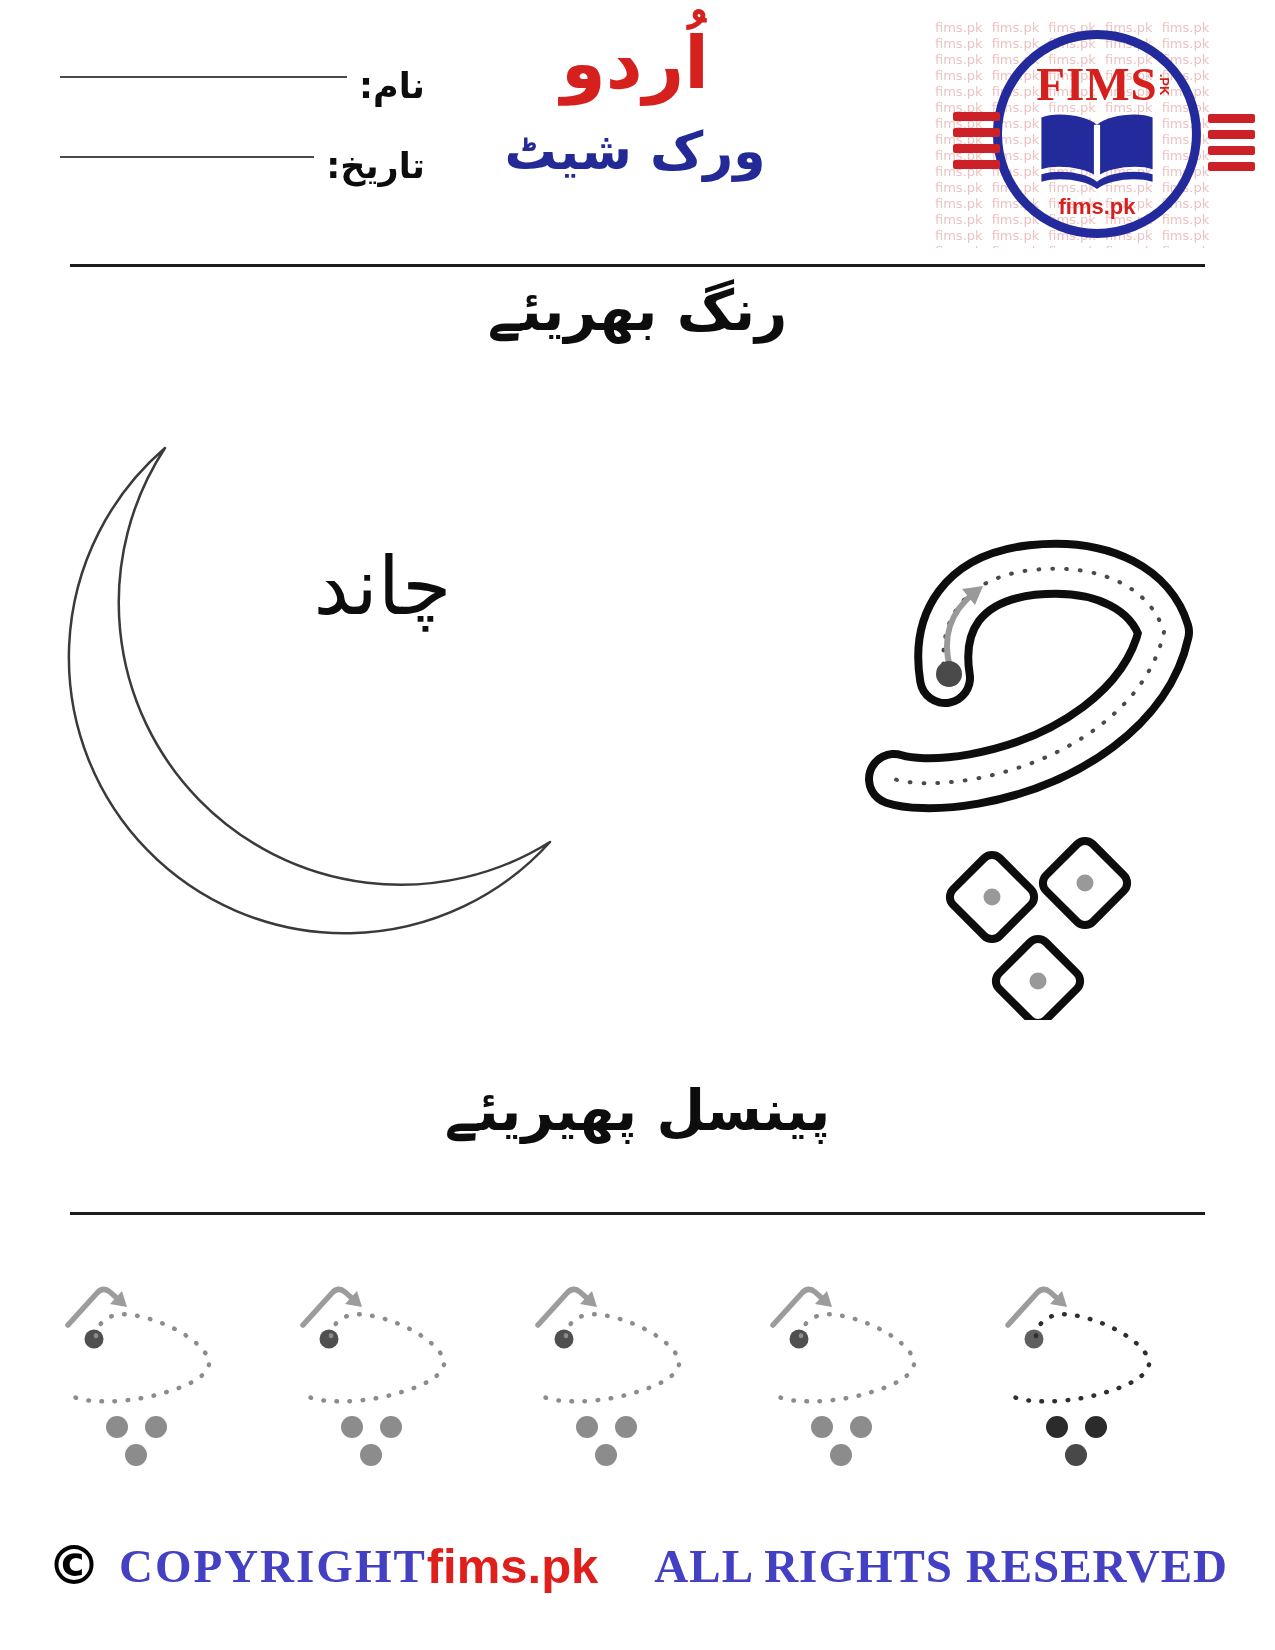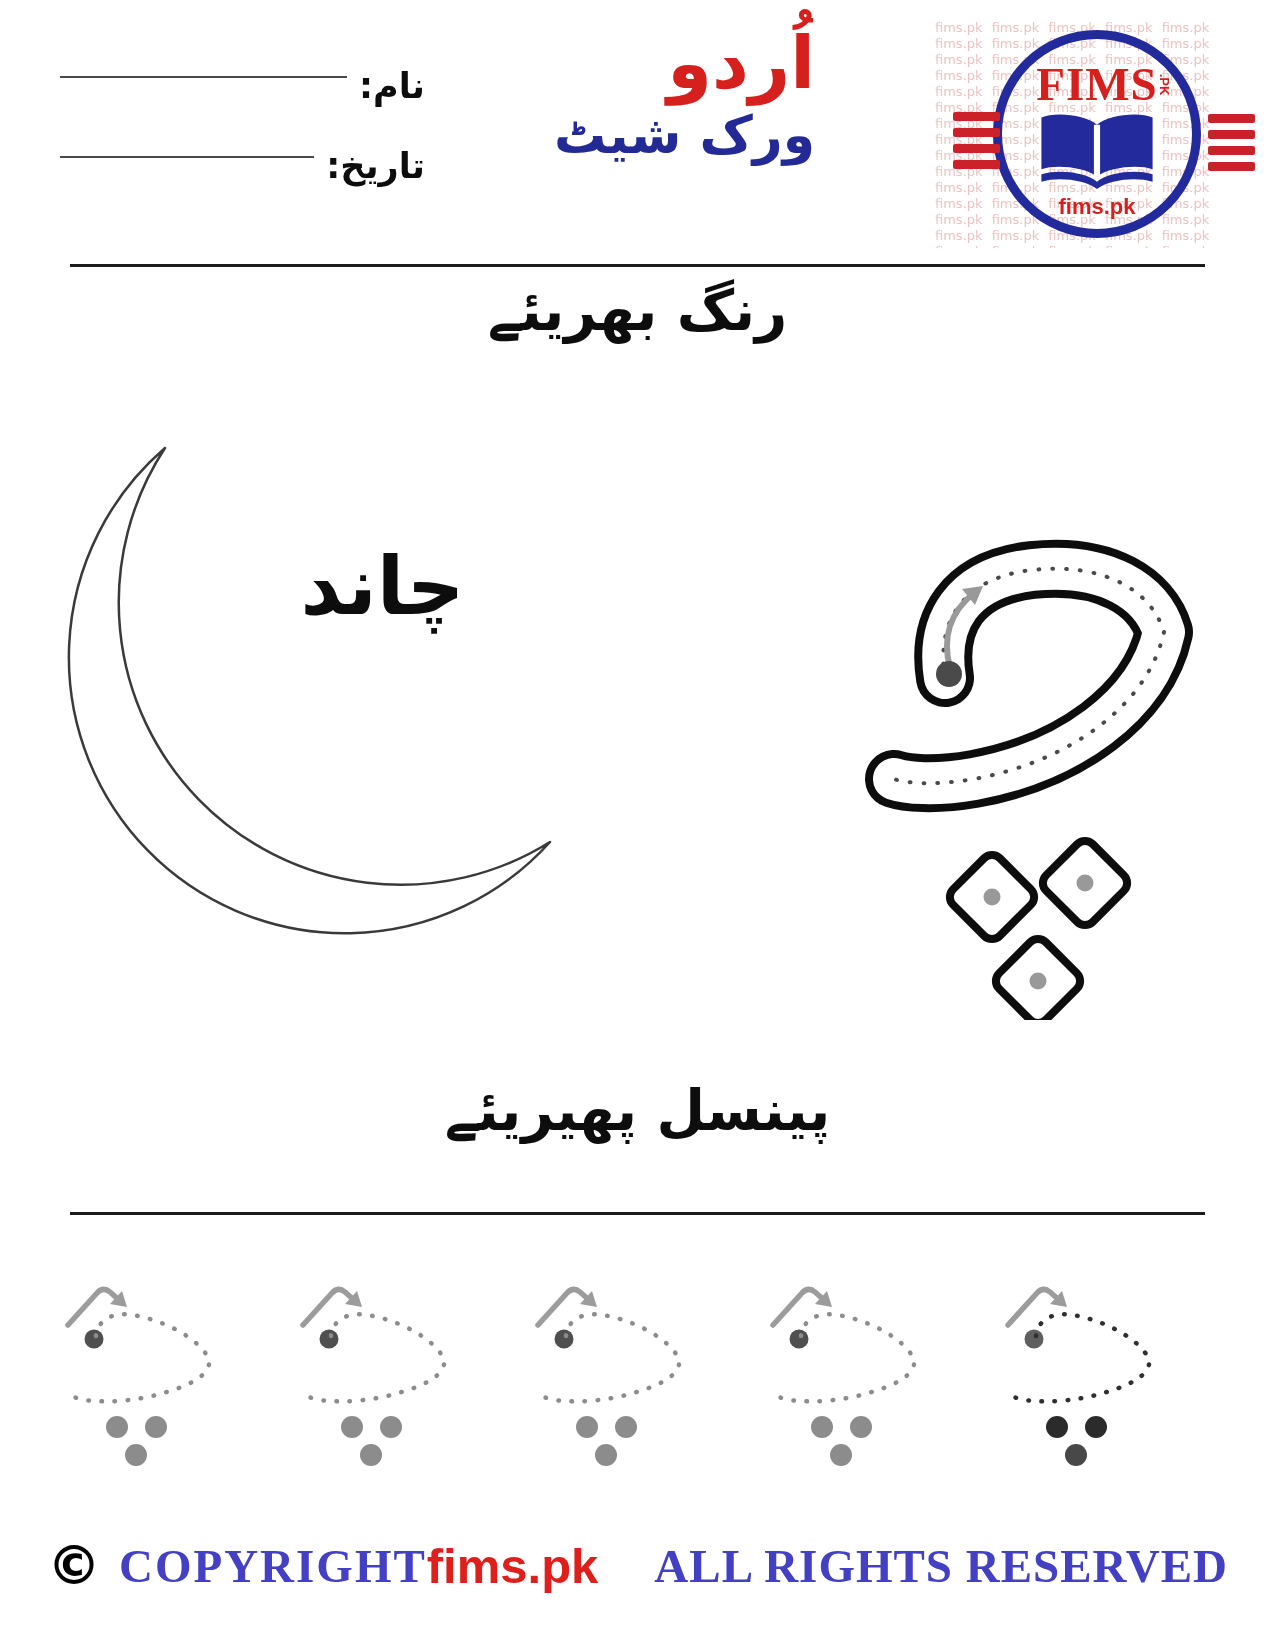--- a/index.html
+++ b/index.html
@@ -7,23 +7,23 @@
         font-family:"DejaVu Sans",sans-serif;}
 
   
   .fields{position:absolute;left:60px;top:18px;width:365px;}
   .field-row{display:flex;height:80px;align-items:flex-end;}
   .field-line{flex:1;height:0;border-bottom:2px solid #4a4a4a;margin-bottom:20px;}
   .field-label{margin-left:12px;font-size:35px;font-weight:bold;color:#0d0d0d;direction:rtl;
                line-height:1.0;transform:translateY(6px);}
 
   
-  .title-block{position:absolute;left:455px;top:26px;width:360px;}
+  .title-block{position:absolute;left:455px;top:26px;width:360px;text-align:center;}
   .title-l1{font-size:72px;font-weight:bold;color:#d6201d;direction:rtl;line-height:1.05;}
-  .title-l2{font-size:52px;font-weight:bold;color:#232a96;direction:rtl;line-height:1.15;margin-top:4px;}
+  .title-l2{font-size:52px;font-weight:bold;color:#232a96;direction:rtl;line-height:1.15;margin-top:20px;}
 
   
   .logo{position:absolute;left:935px;top:20px;width:330px;height:228px;}
   .logo-watermark{position:absolute;inset:0;font-size:13px;line-height:16px;color:#d98585;
                   opacity:.5;overflow:hidden;word-spacing:5px;z-index:0;}
   .stripes{position:absolute;z-index:2;}
   .stripes .bar{width:47px;height:9px;background:#cc2128;border-radius:2px;margin-bottom:7px;}
   .stripes-left{left:18px;top:92px;}
   .stripes-right{left:273px;top:94px;}
   .logo-circle{position:absolute;left:58px;top:10px;width:190px;height:190px;border:9px solid #232a9c;
@@ -43,21 +43,21 @@
   .sep1{top:264px;}
   .sep2{top:1212px;}
   .section-heading{position:absolute;left:0;width:100%;text-align:center;font-weight:bold;
                    color:#0d0d0d;direction:rtl;font-size:56px;}
   .h-color{top:278px;}
   .h-trace{top:1078px;}
 
   
   .crescent-svg{position:absolute;left:45px;top:405px;}
   .word-label{position:absolute;left:285px;top:540px;width:195px;text-align:center;
-              font-size:80px;font-weight:bold;color:#0d0d0d;direction:rtl;}
+              font-size:80px;font-weight:normal;color:#0d0d0d;direction:rtl;}
   .letter-svg{position:absolute;left:830px;top:518px;}
 
   
   .trace-row{position:absolute;left:40px;top:1236px;width:1140px;height:238px;
              display:flex;justify-content:space-between;}
   .trace-glyph .tpath{stroke:#8c8c8c;}
   .trace-glyph .sdot{fill:#4f4f4f;}
   .trace-glyph .tdot{fill:#8c8c8c;}
   .trace-glyph .arrow{stroke:#9c9c9c;}
   .trace-glyph .arrowhead{fill:#9c9c9c;}

